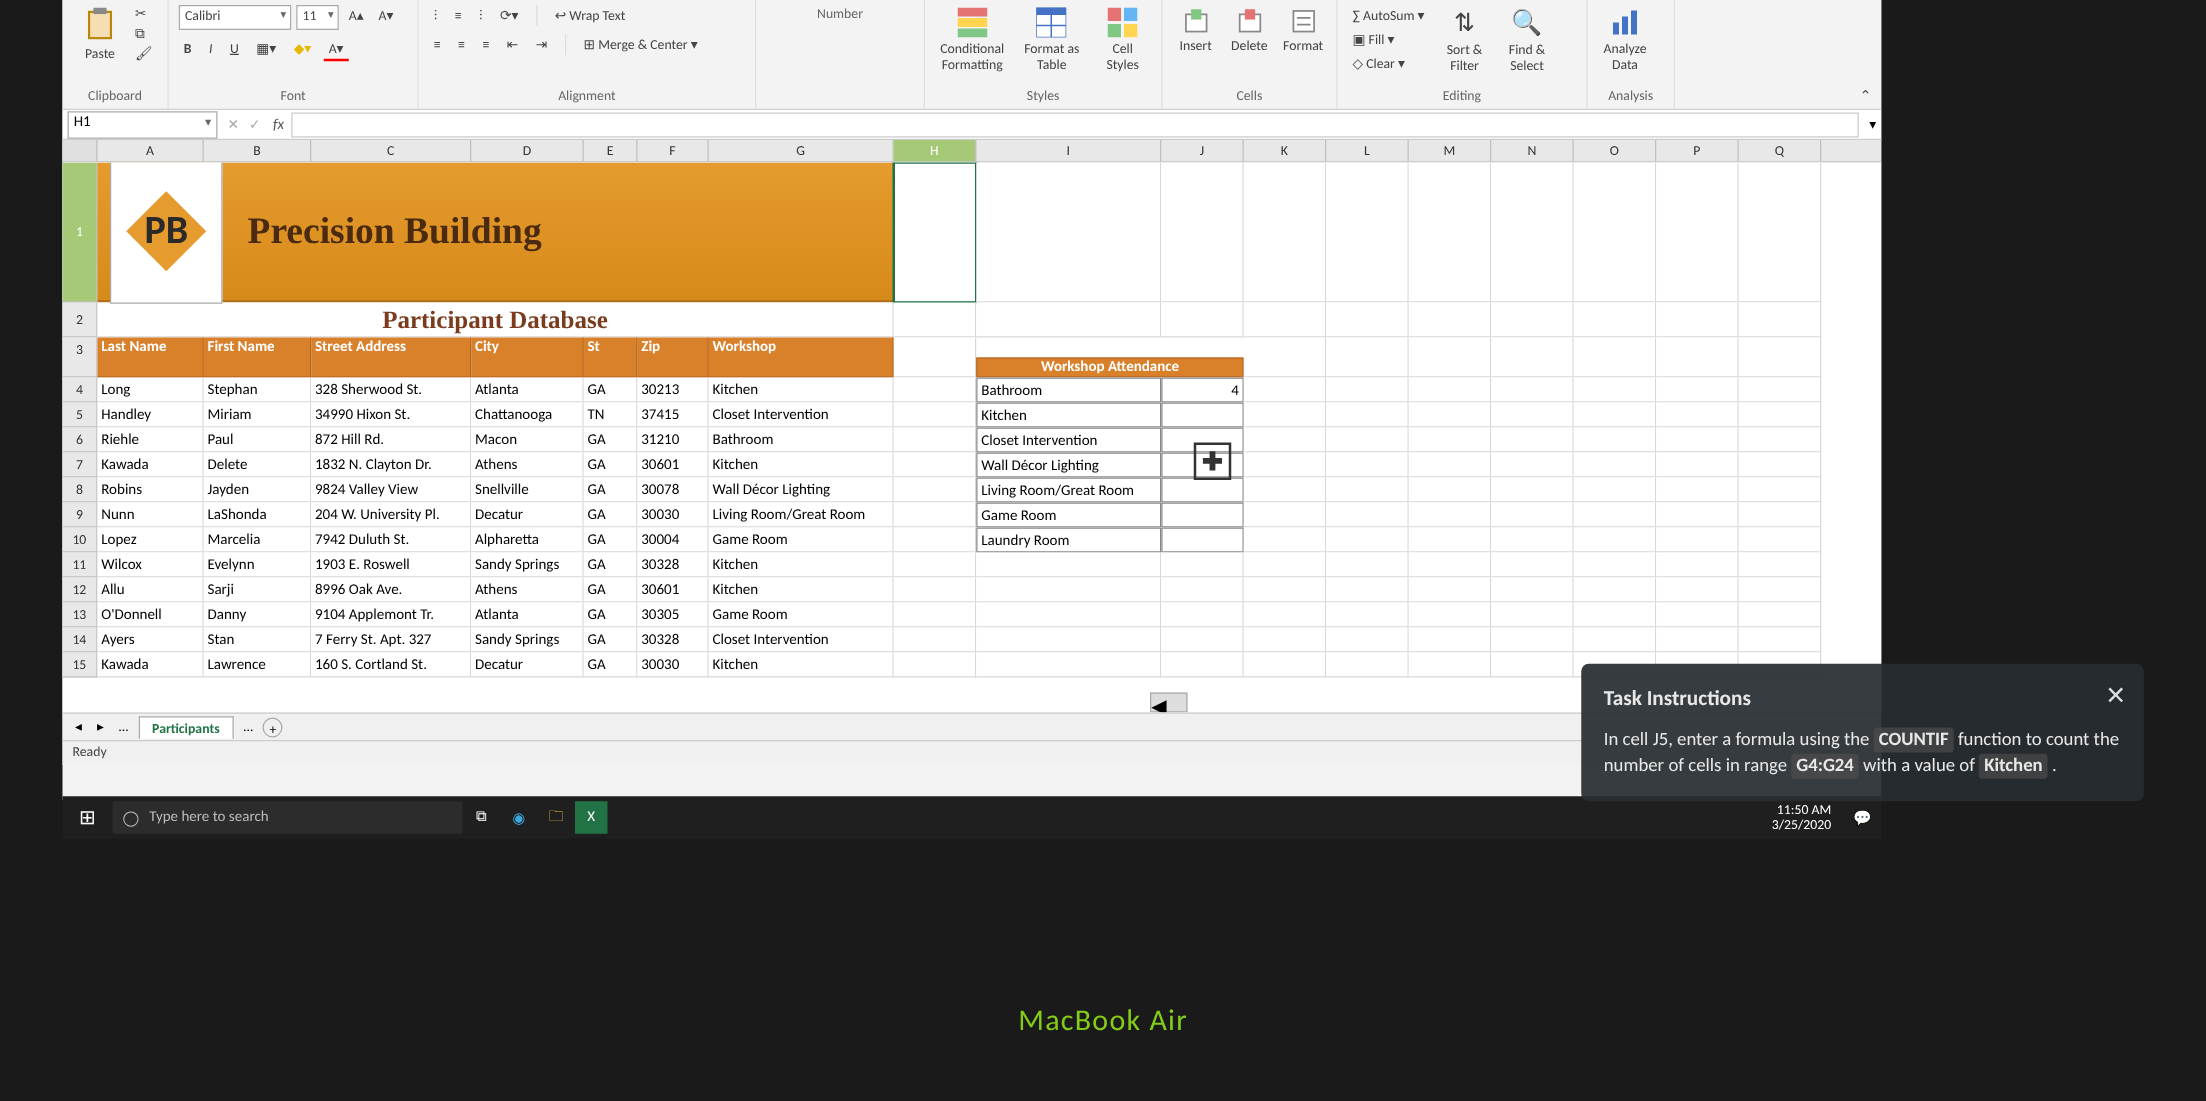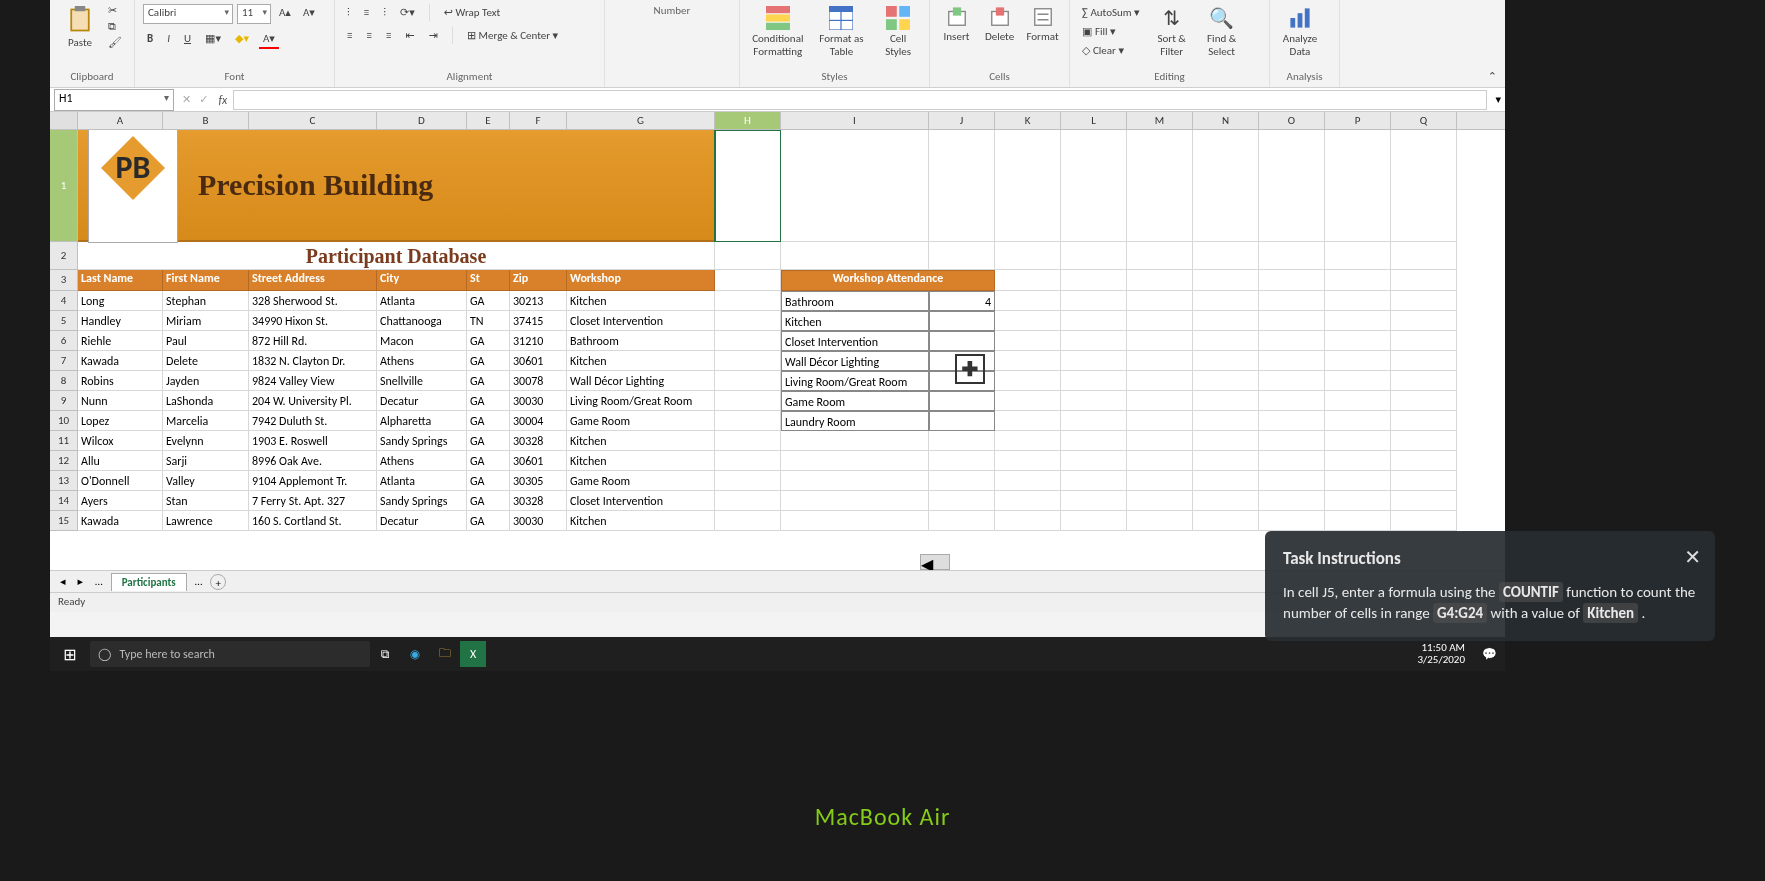--- a/index.html
+++ b/index.html
@@ -37,28 +37,28 @@
 .row { display: flex; height: 20px; }
 .rowh { width: 28px; text-align: center; font-size: 11px; color: #333; background: #e8e8e8; border-right: 1px solid #c0c0c0; border-bottom: 1px solid #c0c0c0; line-height: 20px; }
 .rowh.active { background: #a6c978; color: #fff; }
 .cell { border-right: 1px solid #d8d8d8; border-bottom: 1px solid #d8d8d8; font-size: 12px; padding: 1px 3px; overflow: hidden; white-space: nowrap; background: #fff; line-height: 18px; }
 
 
 .wA{width:85px}.wB{width:86px}.wC{width:128px}.wD{width:90px}.wE{width:43px}.wF{width:57px}.wG{width:148px}.wH{width:66px}.wI{width:148px}.wJ{width:66px}.wK{width:66px}.wL{width:66px}.wM{width:66px}.wN{width:66px}.wO{width:66px}.wP{width:66px}.wQ{width:66px}
 
 
 .bannercell { background: linear-gradient(#e59b2d,#d68a1a); height: 112px; border-bottom: 2px solid #b3711a; display:flex; align-items:center; padding-left: 10px; gap: 20px; }
-.logo { width: 90px; height: 116px; background: #fff; border: 1px solid #aaa; display:flex; justify-content:center; position:relative; }
+.logo { width: 90px; height: 116px; background: #fff; border: 1px solid #aaa; display:flex; align-items:center; justify-content:center; position:relative; }
 .logo svg { width: 80px; height: 80px; }
 .bigtitle { font-family: Georgia, serif; font-size: 30px; font-weight: bold; color: #4a2a10; }
 
 .hdrparticipant { font-family: Georgia, serif; font-size: 20px; font-weight: bold; color: #7a3b1e; text-align:center; background:#fff; }
 .tblhdr { background: #d9802b; color: #fff; font-weight: bold; font-size: 12px; padding: 1px 3px; border-right:1px solid #b56a24; border-bottom:1px solid #b56a24; }
 
-.sidehdr { background:#d9802b;color:#fff;font-weight:bold;text-align:center;font-size:12px; }
+.sidehdr { background:#d9802b;color:#fff;font-weight:bold;text-align:center;font-size:12px;margin-top:16px; }
 
 .selcell { outline: 2px solid #217346; outline-offset: -1px; }
 
 
 .tabbar { height: 22px; background: #f0f0f0; border-top: 1px solid #ccc; display:flex; align-items:center; font-size:11px; gap:4px; padding-left:6px; position:relative;}
 .sheettab { padding: 2px 10px; background:#fff; border:1px solid #aaa; border-bottom:none; font-weight:bold; color:#217346; }
 .status { height: 20px; background:#f0f0f0; border-top:1px solid #ccc; font-size:11px; padding:2px 8px; color:#444; }
 
 
 .taskpanel { position:absolute; right: 50px; bottom: 240px; width: 450px; background: rgba(40,45,50,0.93); color:#e8e8e8; border-radius:6px; padding: 16px 18px; font-size: 15px; line-height:1.45; }
@@ -524,21 +524,21 @@
           <div class="cell wL"></div>
           <div class="cell wM"></div>
           <div class="cell wN"></div>
           <div class="cell wO"></div>
           <div class="cell wP"></div>
           <div class="cell wQ"></div>
         </div>
         <div class="row">
           <div class="rowh">13</div>
           <div class="cell wA">O'Donnell</div>
-          <div class="cell wB">Valley</div>
+          <div class="cell wB">Danny</div>
           <div class="cell wC">9104 Applemont Tr.</div>
           <div class="cell wD">Atlanta</div>
           <div class="cell wE">GA</div>
           <div class="cell wF">30305</div>
           <div class="cell wG">Game Room</div>
           <div class="cell wH"></div>
           <div class="cell wI"></div>
           <div class="cell wJ"></div>
           <div class="cell wK"></div>
           <div class="cell wL"></div>

